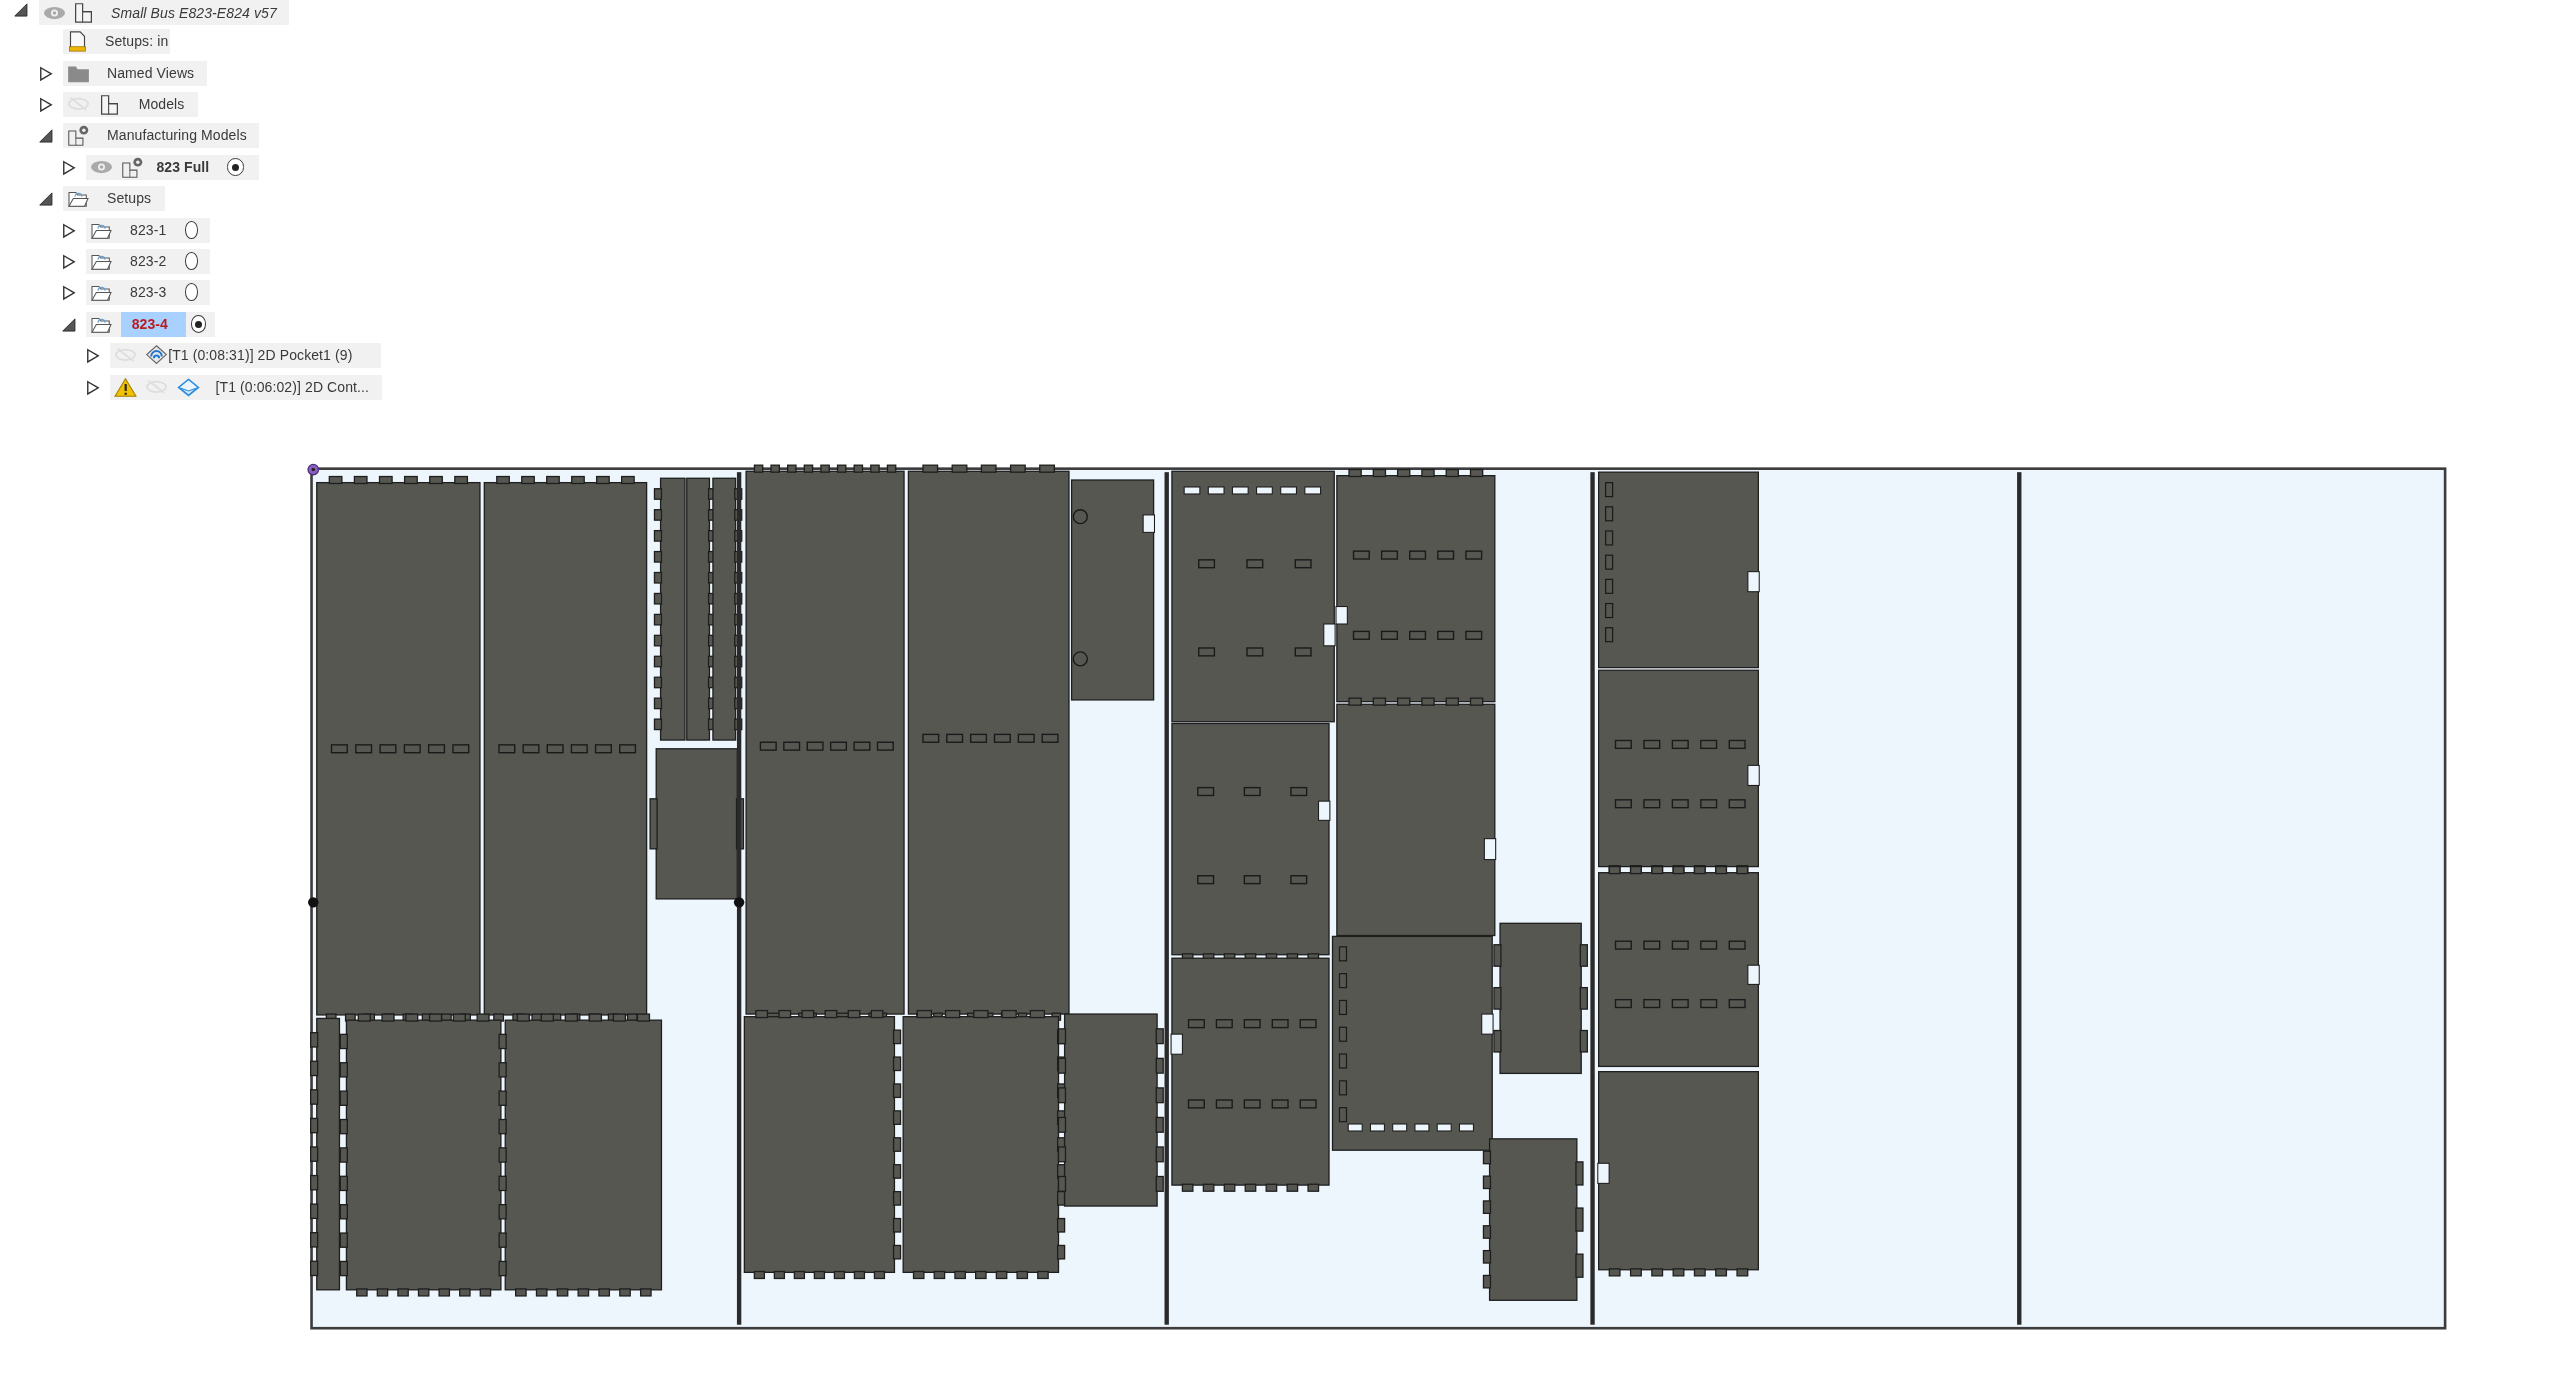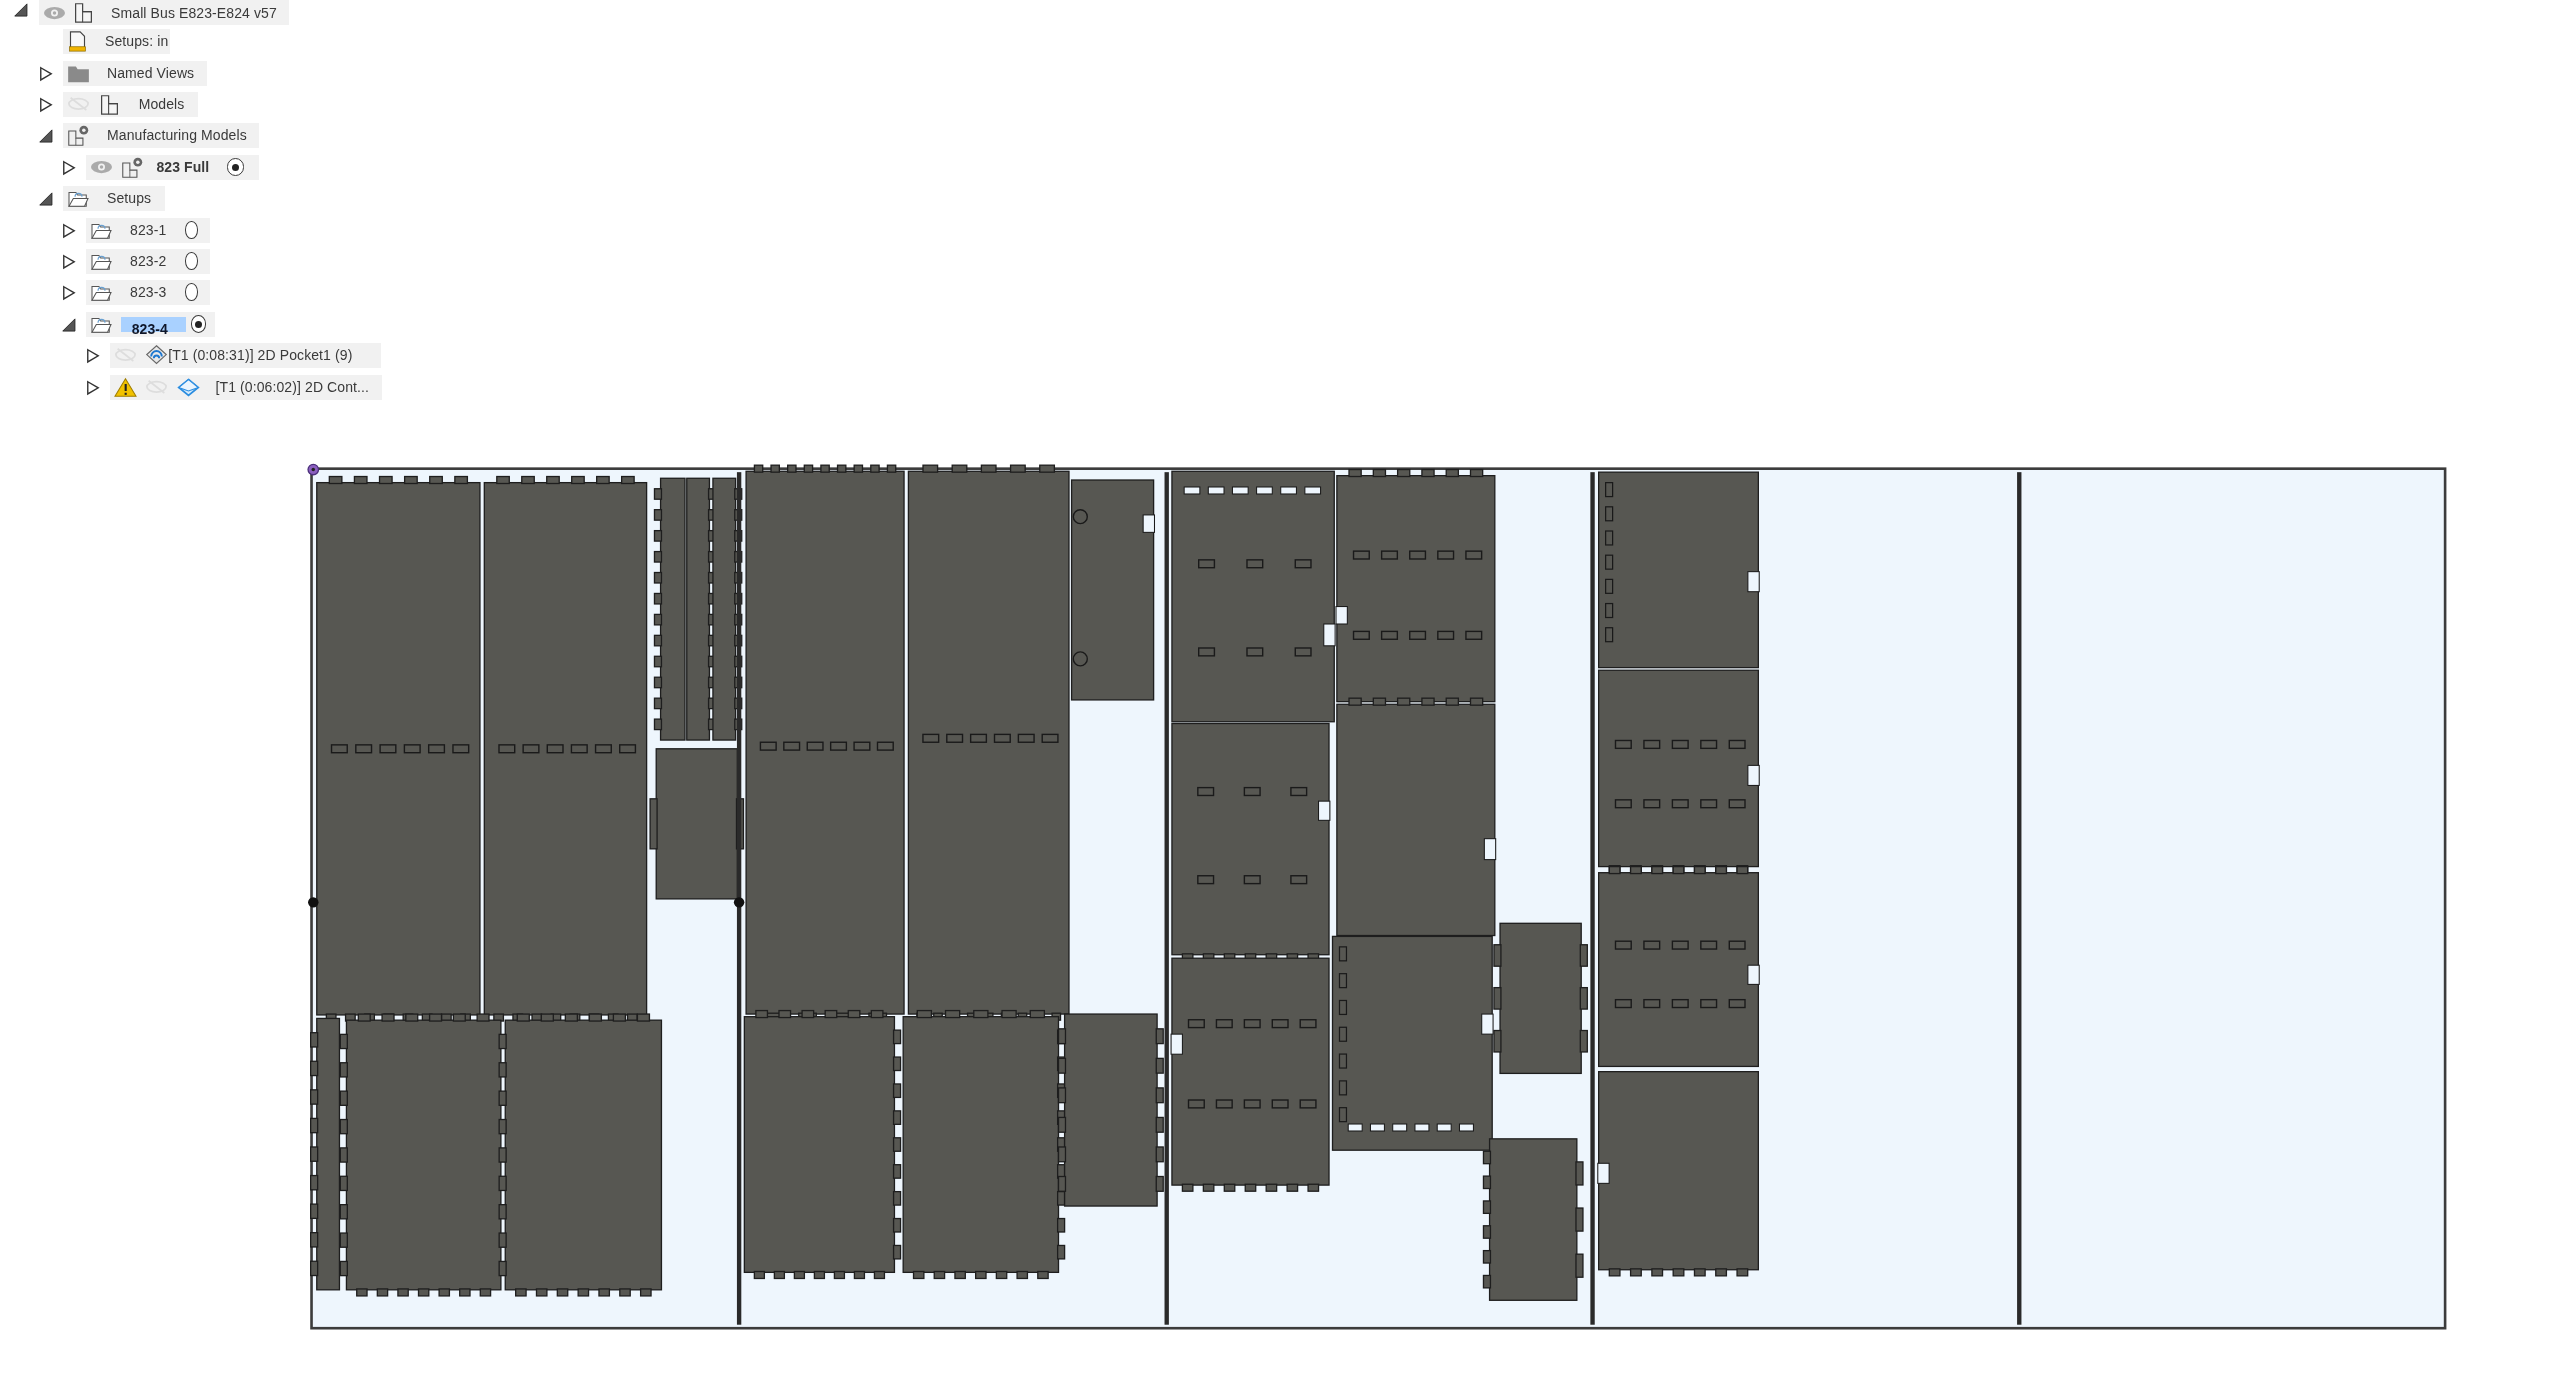--- a/index.html
+++ b/index.html
@@ -5,37 +5,37 @@
   html,body{margin:0;padding:0;background:#ffffff;}
   body{width:2576px;height:1385px;position:relative;overflow:hidden;font-family:"Liberation Sans",sans-serif;}
   .tree{position:absolute;left:0;top:0;width:611px;height:410px;}
   .row{position:absolute;height:31px;display:flex;align-items:center;}
   .toggle{position:absolute;width:17.5px;height:23px;display:flex;align-items:center;justify-content:center;cursor:pointer;}
   .toggle svg{display:block}
   .node{position:absolute;height:25px;top:2.6px;background:#f1f1f1;display:flex;align-items:center;padding-right:12.2px;box-sizing:border-box;}
   .node .ic{width:23px;height:23px;display:flex;align-items:center;justify-content:center;margin-left:3.5px;}
   .node .lbl{font-size:14px;color:#3a3a3a;white-space:nowrap;margin-left:17.5px;letter-spacing:0.1px;}
   .node .lbl.bold{font-weight:bold;}
-  .node .lbl.sel{background:#a9d1ff;color:#0f172a;font-weight:bold;padding:0 17.5px 0 10.5px;height:15px;line-height:25px;margin-left:8.7px;}
+  .node .lbl.sel{background:#a9d1ff;color:#b91c1c;font-weight:bold;padding:0 17.5px 0 10.5px;height:25px;line-height:25px;margin-left:8.7px;}
   .radio{width:17.5px;height:17.5px;border:1.7px solid #3a3a3a;border-radius:50%;box-sizing:border-box;margin-left:19px;display:flex;align-items:center;justify-content:center;background:#fff;}
   .radio.on::after{content:"";width:7px;height:7px;border-radius:50%;background:#222;}
   .canvas{position:absolute;left:0;top:0;width:2576px;height:1385px;}
 </style>
 </head>
 <body>
 
 <div class="tree">
 
   <div class="row" style="top:-5.2px;left:0;width:297px;">
     <span class="toggle" style="left:12.2px;">
       <svg width="15.7" height="14" viewBox="0 0 18 16">
           <polygon points="16,1 16,15 2,15" fill="#555" stroke="#222" stroke-width="1"></polygon>
         </svg>
     </span>
-    <div class="node" style="left:39px;width:250px;top:5.2px;">
+    <div class="node" style="left:39px;width:250px;top:5.2px;font-style:italic;">
       <span class="ic">
         <svg width="23" height="14" viewBox="0 0 26 16">
             <ellipse cx="13" cy="8" rx="12" ry="7" fill="#aaa"></ellipse>
             <circle cx="13" cy="8" r="4" fill="#f1f1f1"></circle>
             <circle cx="13" cy="8" r="2" fill="#aaa"></circle>
           </svg>
       </span>
       <span class="ic" style="margin-left:7px">
         <svg width="21" height="23" viewBox="0 0 24 26">
             <path d="M3 3h8v9h10v12H3z" fill="#f5f5f5" stroke="#444" stroke-width="1.4"></path>

